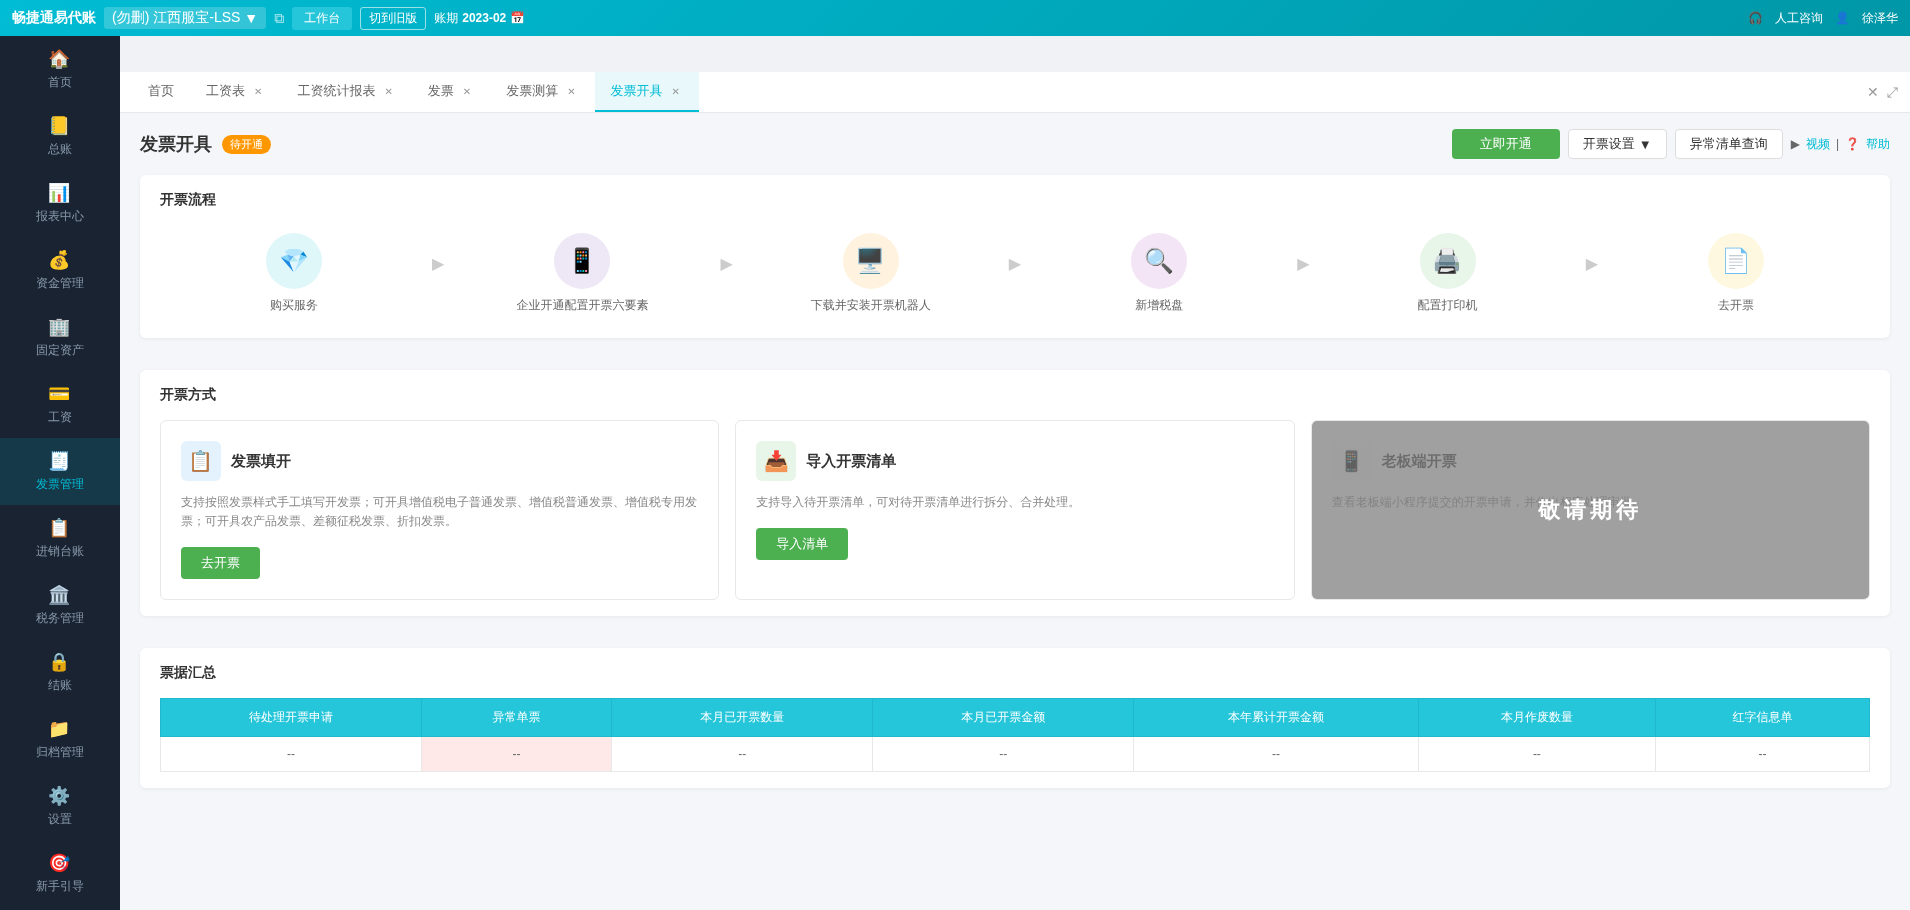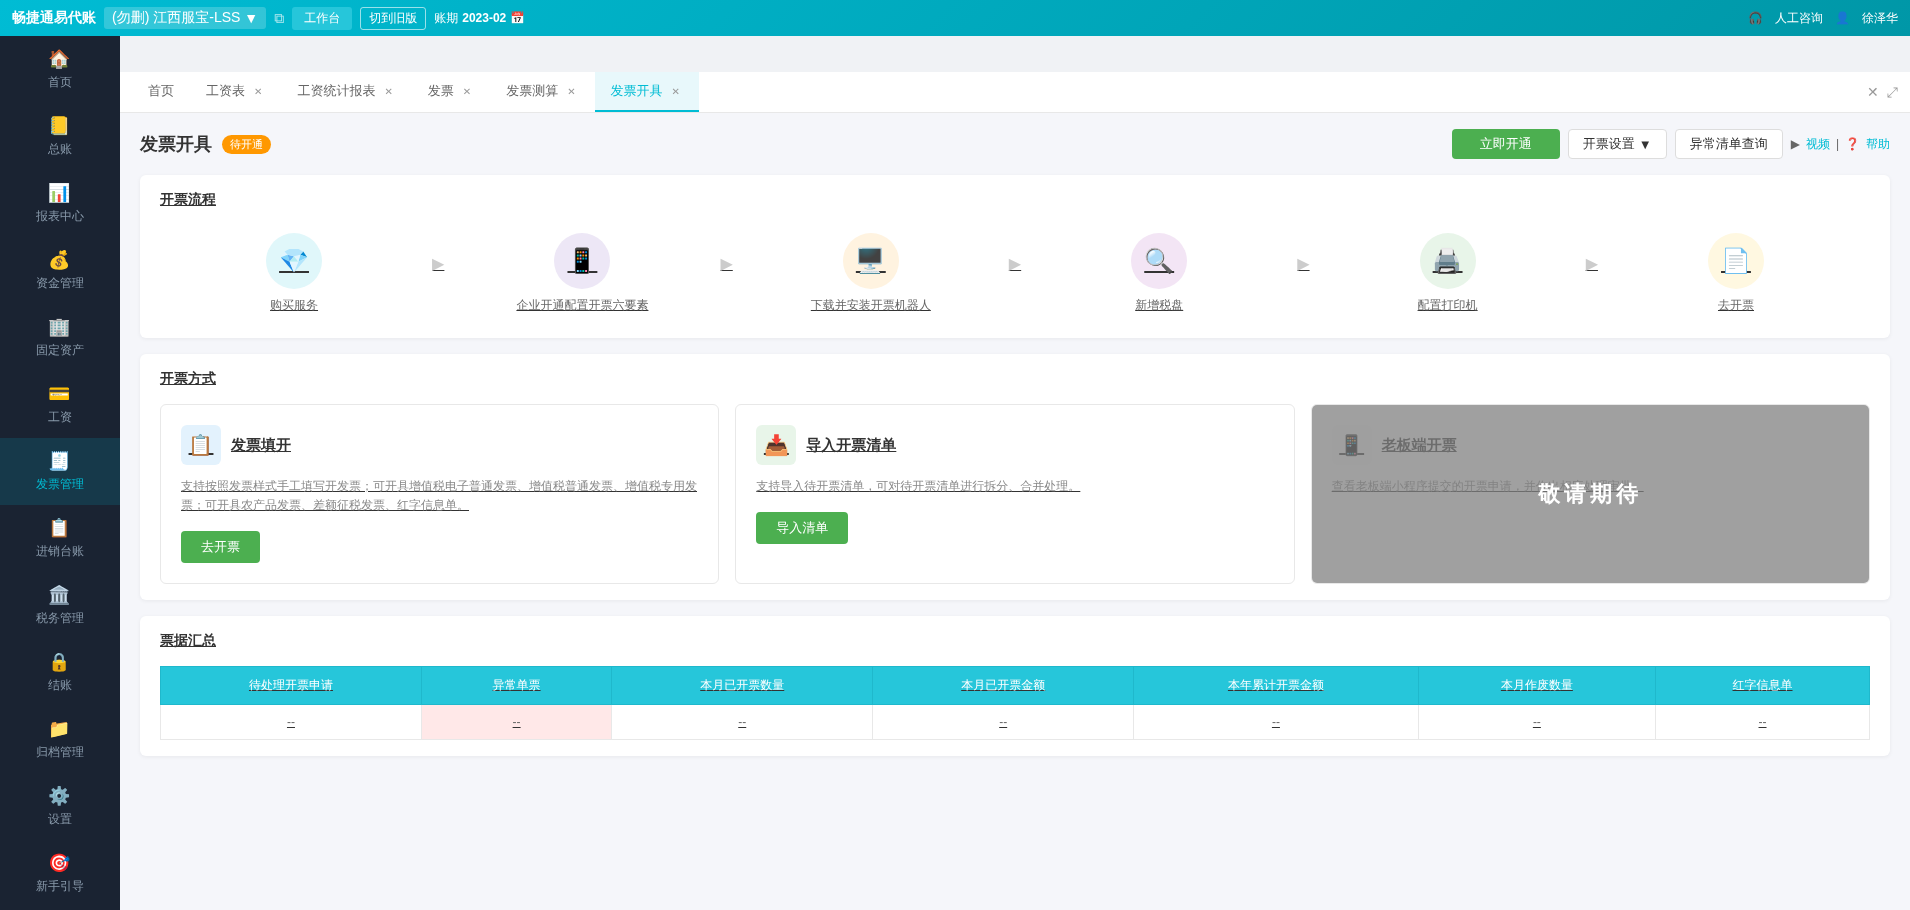--- a/index.html
+++ b/index.html
@@ -38,21 +38,21 @@
     .page-header { display: flex; align-items: center; justify-content: space-between; margin-bottom: 16px; }
     .page-title-area { display: flex; align-items: center; gap: 10px; }
     .page-title { font-size: 18px; font-weight: bold; color: #333; }
     .status-badge { background: #ff9800; color: white; font-size: 11px; padding: 2px 8px; border-radius: 10px; }
     .header-actions { display: flex; align-items: center; gap: 8px; }
     .btn-primary { background: #4caf50; color: white; border: none; padding: 6px 28px; border-radius: 4px; cursor: pointer; font-size: 13px; }
     .btn-outline { background: white; color: #333; border: 1px solid #ddd; padding: 5px 14px; border-radius: 4px; cursor: pointer; font-size: 13px; display: flex; align-items: center; gap: 4px; }
     .view-controls { display: flex; align-items: center; gap: 6px; color: #666; font-size: 12px; }
 
     
-    .section { background: white; border-radius: 6px; padding: 16px 20px; margin-bottom: 16px; box-shadow: 0 1px 4px rgba(0,0,0,0.06); text-decoration: underline; }
+    .section { background: white; border-radius: 6px; padding: 16px 20px; margin-bottom: 32px; box-shadow: 0 1px 4px rgba(0,0,0,0.06); }
     .section-title { font-size: 14px; font-weight: bold; color: #333; margin-bottom: 16px; }
 
     
     .flow-steps { display: flex; align-items: center; padding: 8px 0; }
     .flow-step { display: flex; flex-direction: column; align-items: center; gap: 8px; flex: 1; }
     .flow-icon { width: 56px; height: 56px; border-radius: 50%; display: flex; align-items: center; justify-content: center; font-size: 24px; }
     .flow-label { font-size: 12px; color: #666; text-align: center; }
     .flow-arrow { color: #ccc; font-size: 16px; padding: 0 4px; margin-bottom: 20px; }
 
     
@@ -253,21 +253,21 @@
     </div>
 
     <div class="section">
       <div class="section-title">开票方式</div>
       <div class="methods-grid" id="methods-grid-container">
           <div class="method-card">
     <div class="method-card-header">
       <div class="method-icon" style="background:#e3f2fd;">📋</div>
       <span class="method-title">发票填开</span>
     </div>
-    <p class="method-desc">支持按照发票样式手工填写开发票；可开具增值税电子普通发票、增值税普通发票、增值税专用发票；可开具农产品发票、差额征税发票、红字信息单。</p>
+    <p class="method-desc">支持按照发票样式手工填写开发票；可开具增值税电子普通发票、增值税普通发票、增值税专用发票；可开具农产品发票、差额征税发票、折扣发票。</p>
   <button class="method-btn">去开票</button></div>
           <div class="method-card">
     <div class="method-card-header">
       <div class="method-icon" style="background:#e8f5e9;">📥</div>
       <span class="method-title">导入开票清单</span>
     </div>
     <p class="method-desc">支持导入待开票清单，可对待开票清单进行拆分、合并处理。</p>
   <button class="method-btn">导入清单</button></div>
           <div class="method-card overlay">
     <div class="method-card-header">

